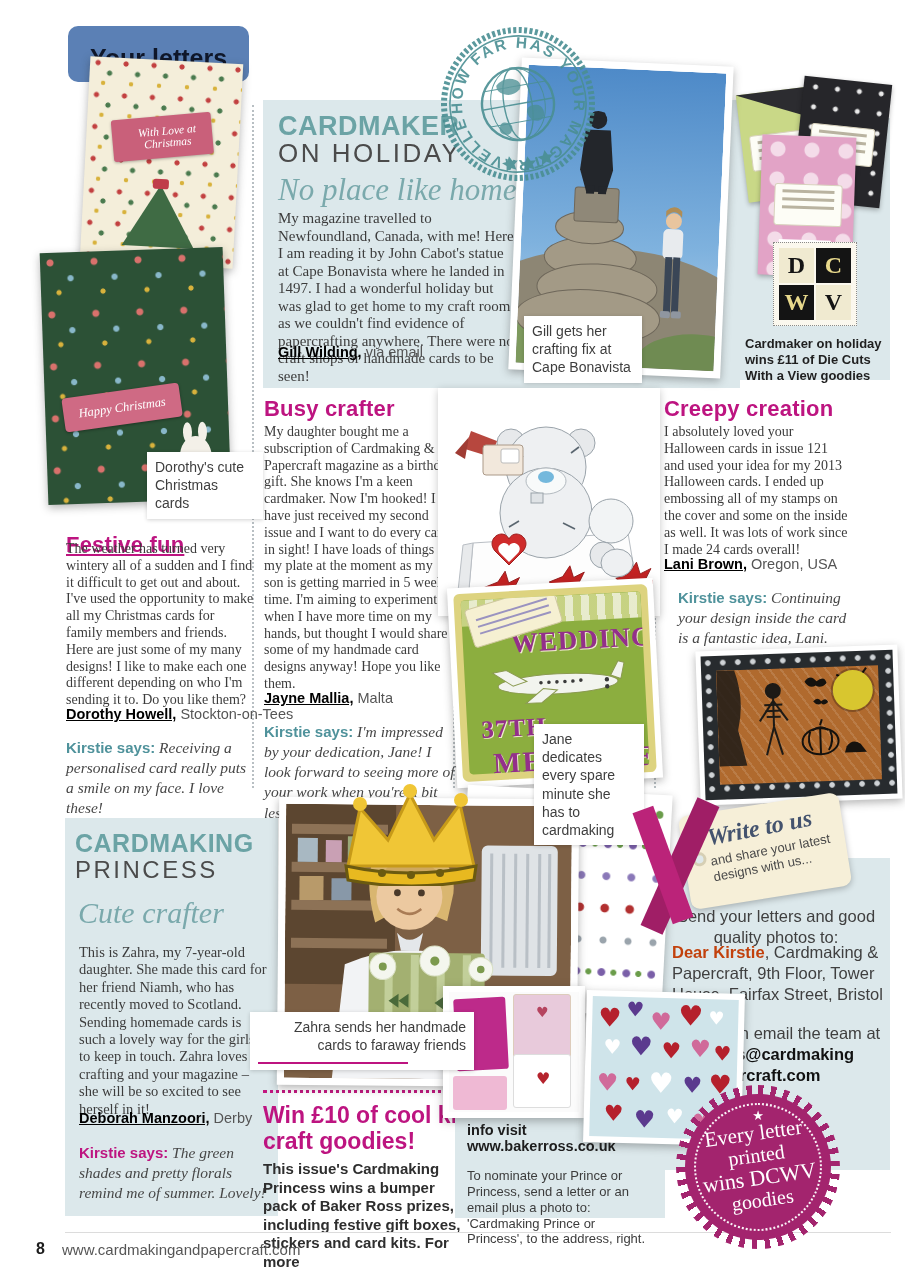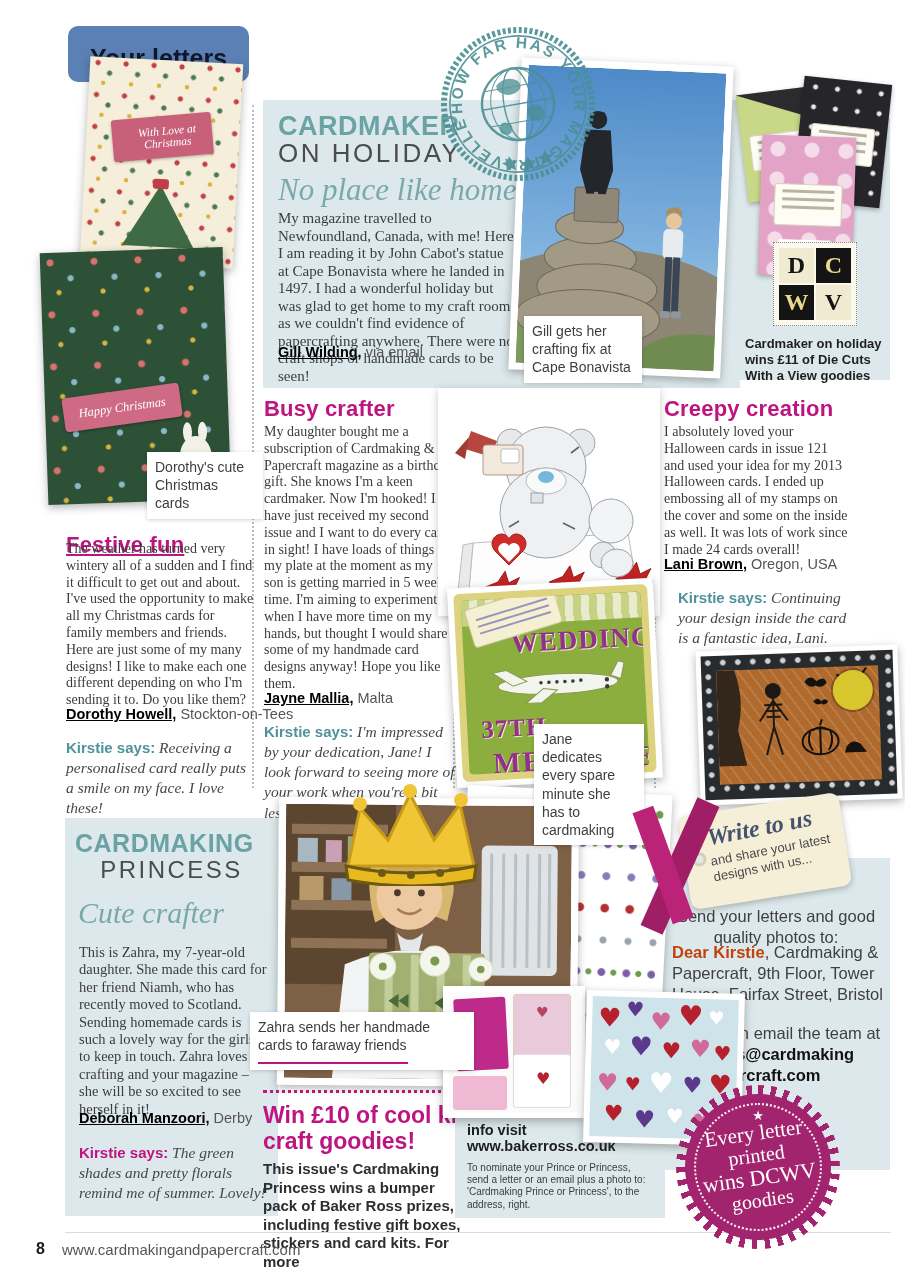--- a/index.html
+++ b/index.html
@@ -151,30 +151,30 @@
         background: radial-gradient(circle at 7px 7px, #cfd3d6 2.4px, transparent 3.2px) 0 0/15px 14px, #272b2e; }
   #hallow .center { position:relative; width:100%; height:100%; overflow:hidden;
         background: repeating-linear-gradient(55deg, rgba(255,255,255,.12) 0 2px, transparent 2px 9px), #b06a2e; }
   #hallow .moon { position:absolute; right:6px; top:4px; width:40px; height:40px; border-radius:50%;
         background:#d8c62f; box-shadow:0 0 0 2px rgba(0,0,0,.25); }
 
   
   #princess-panel { left:65px; top:818px; width:213px; height:398px; }
   #princess-kicker { position:absolute; left:75px; top:830px; width:193px; line-height:1.08; }
   #princess-kicker .kicker1 { font-size:25px; }
-  #princess-kicker .kicker2 { font-size:24px; display:block; text-align:center; }
+  #princess-kicker .kicker2 { font-size:24px; display:block; }
   #princess-headline { position:absolute; left:78px; top:896px; font-size:30px; }
   #princess-body { left:79px; top:944px; width:190px; font-size:14.5px; }
   #princess-author { left:79px; top:1110px; }
   #princess-k { left:79px; top:1143px; width:188px; }
 
   
   #zahra { left:278px; top:798px; width:300px; height:288px; padding:7px; transform:rotate(.5deg); z-index:3; }
   #crown { position:absolute; left:330px; top:782px; z-index:6; }
-  #zahra-cap { left:250px; top:1012px; width:224px; }
+  #zahra-cap { left:250px; top:1012px; width:224px;text-align:right; }
   #zahra-cap::after { content:""; display:block; width:150px; border-bottom:2px solid #bd1480; margin-top:8px; }
 
   
   #stickers { left:462px; top:790px; width:205px; height:222px; padding:8px; transform:rotate(3deg); z-index:2; }
   #stickers .srow { height:24px; margin-bottom:8px; }
   .dots-green  { background:radial-gradient(circle at 10px 12px, #6a9c4a 3.4px, transparent 4.4px) 0 0/25px 24px; }
   .dots-mix    { background:radial-gradient(circle at 10px 12px, #7a5fa8 3.4px, transparent 4.4px) 0 0/25px 24px,
                  radial-gradient(circle at 22px 12px, #6a9c4a 2.6px, transparent 3.4px) 0 0/25px 24px; }
   .dots-purple { background:radial-gradient(circle at 10px 12px, #8a78b8 3.4px, transparent 4.4px) 0 0/25px 24px; }
   .dots-red    { background:radial-gradient(circle at 10px 12px, #b23030 3.8px, transparent 4.8px) 0 0/25px 24px; }
@@ -192,21 +192,21 @@
   #hearts { left:585px; top:992px; width:158px; height:152px; padding:6px; transform:rotate(1.5deg); z-index:5; }
   #hearts .bg { position:relative; width:100%; height:100%; background:#cfe4ea; overflow:hidden; }
 
   
   #win-rule { position:absolute; left:263px; top:1090px; width:312px; border-top:3px dotted #c2177f; }
   #win-title { position:absolute; left:263px; top:1102px; color:#bd1480; font-weight:bold; font-size:23px; line-height:1.13; }
   #win-body { position:absolute; left:263px; top:1160px; width:202px; font-weight:bold; font-size:15px;
               line-height:1.24; color:#2e2e2e; }
   #info-panel { left:455px; top:1112px; width:210px; height:106px; padding:10px 12px; }
   #info-bold { font-weight:bold; font-size:14.5px; color:#1d1d1d; }
-  #info-body { font-size:10px; line-height:1.22; color:#3c3c3c; margin-top:8px; }
+  #info-body { font-size:13px; line-height:1.22; color:#3c3c3c; margin-top:14px; }
 
   
   #write-panel { left:660px; top:858px; width:230px; height:312px; }
   #wtag { position:absolute; left:684px; top:804px; width:162px; height:94px; background:#f6efd8;
           border-radius:9px; transform:rotate(-9deg); box-shadow:0 2px 6px rgba(0,0,0,.25); z-index:5; padding:10px 10px 0 26px; }
   #wtag .hole { position:absolute; left:8px; top:38px; width:14px; height:14px; border-radius:50%;
                 background:#dfe8ea; border:3px solid #d6cfb4; }
   #wtag-title { font-family:"Liberation Serif", serif; font-style:italic; font-weight:bold;
                 font-size:24px; color:#44536e; transform:rotate(-2deg); display:inline-block; }
   #wtag-sub { font-size:13px; color:#4a4a4a; line-height:1.2; margin-top:2px; transform:rotate(-2deg); }

